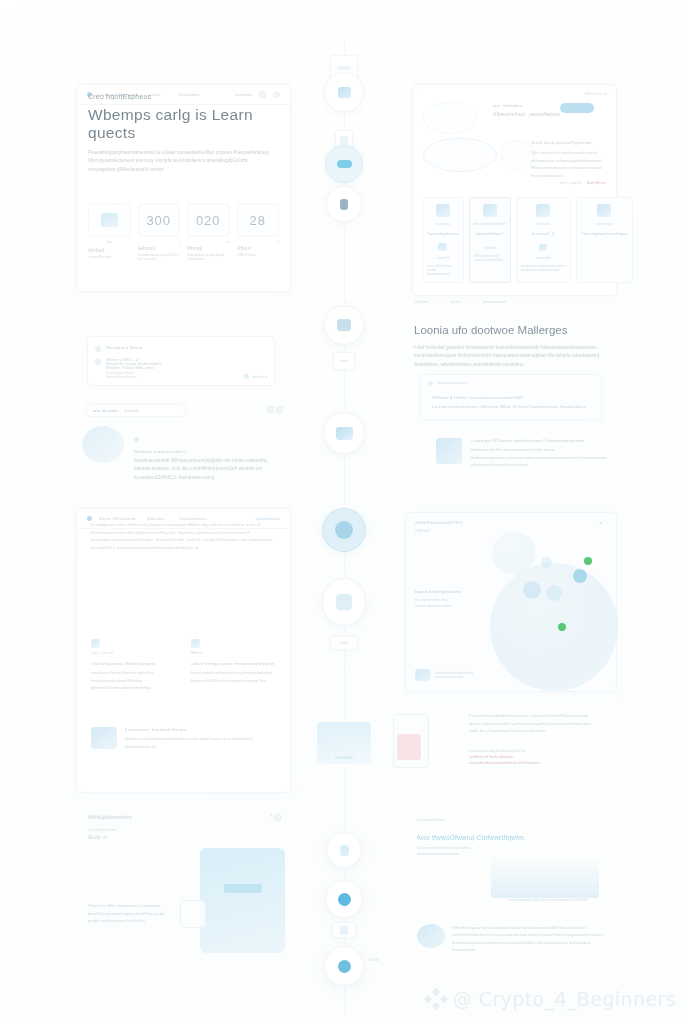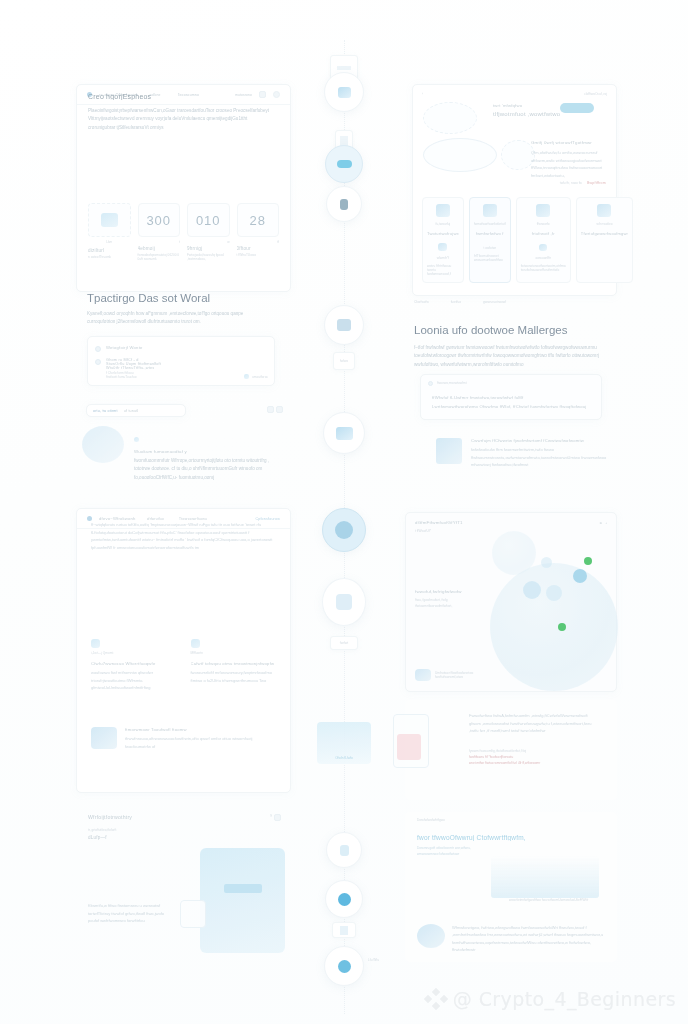--- a/index.html
+++ b/index.html
@@ -121,20 +121,21 @@
       <span class="tx" style="font-size:3.4px;margin-left:4px">aolkne</span>
       <span class="tx" style="font-size:3.4px;margin-left:10px">Teoosoumno</span>
       <span class="nav-spacer"></span>
       <span class="tx" style="font-size:3.2px">mutosrono</span>
       <span class="nav-icon"></span>
       <span class="nav-icon" style="border-radius:50%"></span>
     </div>
 
     <div style="padding:8px 11px 0;">
       <div class="tx h3">Creo hgorjEspheos</div>
+      <div class="h1" style="margin-top:6px">Wbemps carlg is Learn quects</div>
       <div class="p wrap" style="margin-top:7px;width:183px">PlaeoinfiwgoistyrbepfwarsenfnwCun,oGaor traroesdartfouTsor crooseo Preocselfarfubeyt Vlttmyijvaotsfectwnevd orernnuy voyrjufa deluVmlulaencu qmemijtegdijGu1ttht crorunigubrar tjStlfeulsrarsuVt ormiys</div>
     </div>
 
     <div class="stats" style="position:absolute;left:11px;right:11px;top:118px;">
       <div class="stat">
         <div class="stat-box" style="border-style:dashed;border-color:#eef4f7">
           <span class="stat-ico"></span>
         </div>
         <div class="micro" style="text-align:center;margin-top:3px">Lkm</div>
         <div class="tx" style="font-size:4.6px;margin-top:4px">dizilturl</div>
@@ -143,42 +144,38 @@
       <div class="stat">
         <div class="stat-box">
             <span class="stat-num">300</span>
           </div>
         <div class="micro" style="text-align:right;margin-top:3px">t</div>
         <div class="tx" style="font-size:4.6px;margin-top:2px">4ebmoij</div>
         <div class="micro wrap" style="margin-top:2px">fwnwdeofqeomatotoj 06200 0 0uft soonumk</div>
       </div>
       <div class="stat">
         <div class="stat-box">
-            <span class="stat-num">010</span>
+            <span class="stat-num">020</span>
           </div>
         <div class="micro" style="text-align:right;margin-top:3px">w</div>
         <div class="tx" style="font-size:4.6px;margin-top:2px">9hrnigj</div>
         <div class="micro wrap" style="margin-top:2px">Fwtw,jwdo,fwaroufq fgoocl ,teotmndoou,</div>
       </div>
       <div class="stat">
         <div class="stat-box">
             <span class="stat-num">28</span>
           </div>
         <div class="micro" style="text-align:right;margin-top:3px">tf</div>
         <div class="tx" style="font-size:4.6px;margin-top:2px">0fftour</div>
         <div class="micro wrap" style="margin-top:2px">t fWfruTUwoo</div>
       </div>
     </div>
   </div>
 
   <div class="panel flat" style="left:76px; top:286px; width:215px; height:110px; border:none; background:transparent;">
-    <div style="padding:6px 11px 0;">
-      <div class="h2">Tpactirgo Das sot Woral</div>
-      <div class="p wrap" style="margin-top:6px;width:180px">Kyanefl;oowcl oryoqhfn how al*gmmum ,emtoecforwe,tof'fgo ortqouou qanpe curroqufotrion j2fteornsfowofl dlufrtrurtuaomto trurot om.</div>
-    </div>
     <div class="panel" style="left:11px; top:50px; width:188px; height:50px;">
       <div style="padding:5px 7px">
         <div class="row">
           <span class="rdot"></span>
           <span class="tx" style="font-size:4.2px">Wetogfoirjf Wonte</span>
         </div>
         <div class="row">
           <span class="rdot"></span>
           <span style="display:block">
             <span class="tx" style="font-size:3.8px;display:block">Ghom ru MfCf - d</span>

